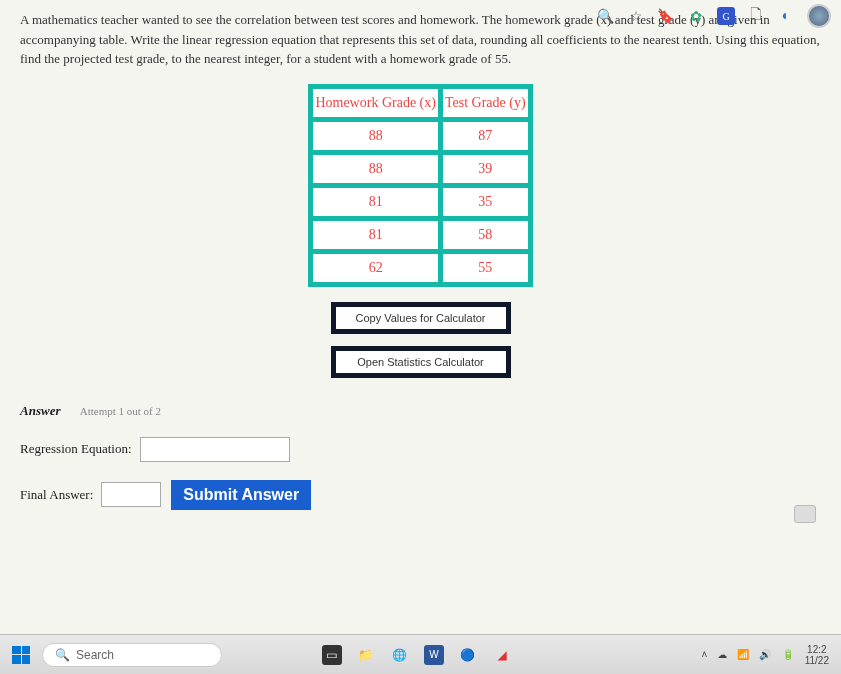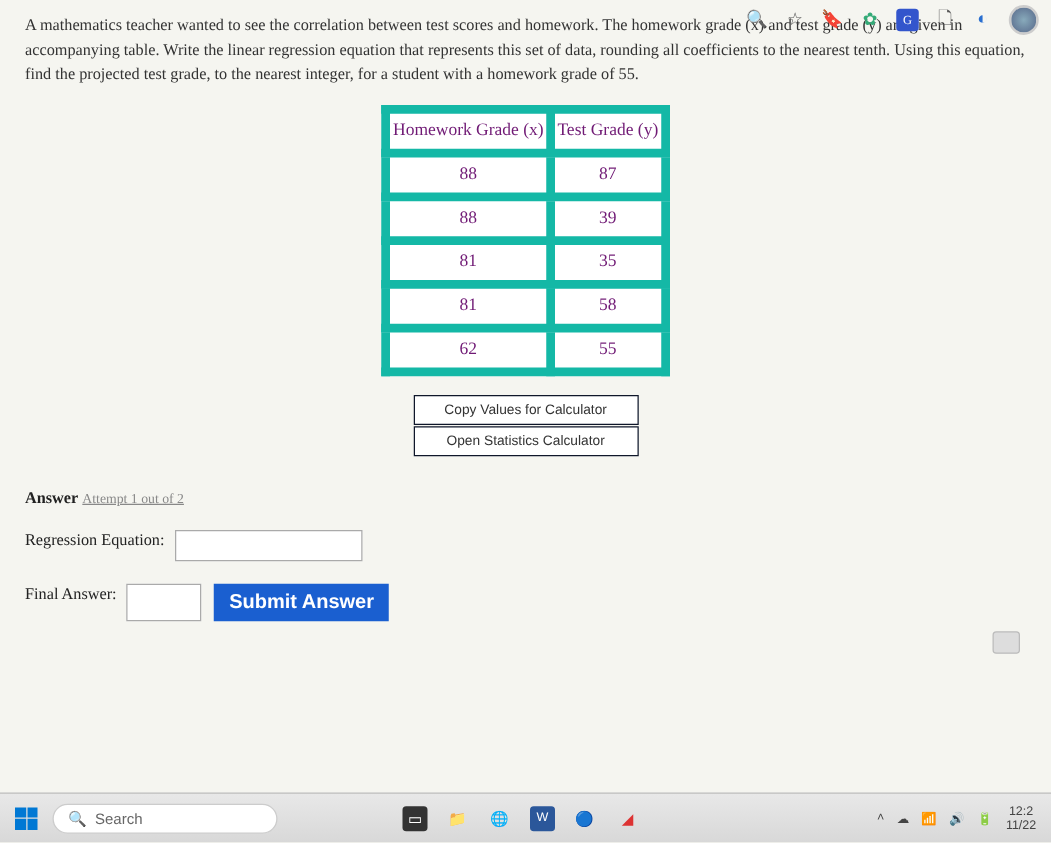--- a/index.html
+++ b/index.html
@@ -20,58 +20,59 @@
       line-height: 1.5;
       color: #333;
       margin-bottom: 15px;
     }
     .data-table {
       border-collapse: collapse;
       margin: 10px auto 15px;
       background: #fff;
     }
     .data-table th, .data-table td {
-      border: 7px solid #14b8a6;
+      border: 5px solid #14b8a6;
       padding: 6px 2px;
       text-align: center;
       font-size: 14px;
       font-weight: normal;
-      color: #701a75;
+      color: #ef4444;
     }
     .data-table th {
       font-weight: normal;
     }
     .button-stack {
       width: 180px;
       margin: 0 auto 25px;
     }
     .util-button {
       display: block;
       width: 100%;
-      border: 1px solid #0f172a;
+      border: 5px solid #0f172a;
       background: #fff;
       padding: 5px 8px;
       font-size: 11px;
       text-align: center;
       cursor: pointer;
-      margin-bottom: 1px;
+      margin-bottom: 12px;
       font-family: Arial, sans-serif;
       color: #333;
     }
     .answer-section {
       margin-top: 20px;
     }
     .answer-header {
       font-size: 13px;
       margin-bottom: 18px;
     }
-    .answer-header .bold { font-weight: bold; }
-    .answer-header .attempt { color: #888; font-size: 11px; margin-left: 0; text-decoration: underline; }
+    .answer-header .bold { font-weight: bold; font-style: italic; }
+    .answer-header .attempt { color: #888; font-size: 11px; margin-left: 16px; }
     .input-row {
       display: flex;
+      align-items: center;
       margin-bottom: 18px;
       font-size: 13px;
     }
     .input-row label { margin-right: 8px; }
     .input-row input[type="text"] {
       border: 1px solid #aaa;
       padding: 4px 6px;
       font-size: 13px;
       background: #fff;
     }

